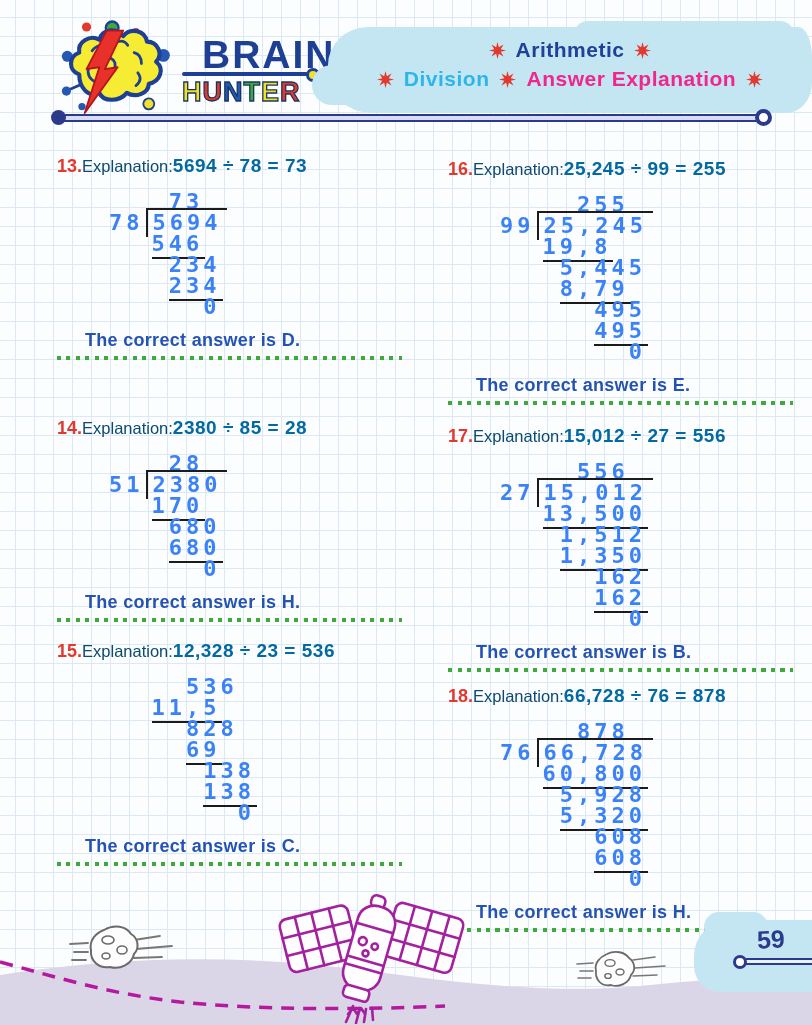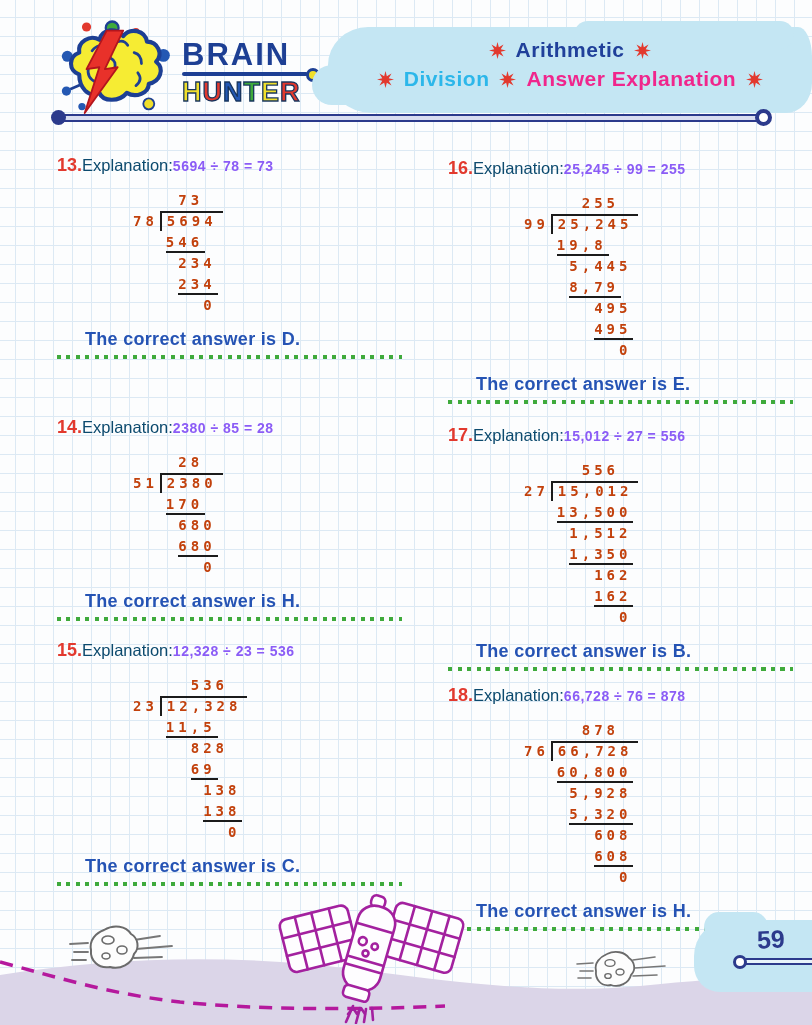--- a/index.html
+++ b/index.html
@@ -10,21 +10,21 @@
     background-image:
       linear-gradient(#dce9f4 1px,transparent 1px),
       linear-gradient(90deg,#dce9f4 1px,transparent 1px);
     background-size:19px 19px;
     background-position:-4px -2px;
   }
   
   .logo{position:absolute;left:52px;top:16px;display:flex;align-items:center;gap:6px;}
   .logo-brain{width:124px;height:108px;}
   .logo-text{display:flex;flex-direction:column;margin-top:6px;}
-  .logo-brain-word{font-size:31px;font-weight:800;color:#1d3f94;letter-spacing:2px;line-height:30px;}
+  .logo-brain-word{font-size:39px;font-weight:800;color:#1d3f94;letter-spacing:2px;line-height:30px;margin-left:20px;}
   .logo-underline{position:relative;height:4px;background:#1d3f94;width:126px;border-radius:2px;margin:2px 0 1px 0;}
   .logo-underline .enddot{position:absolute;right:-12px;top:-4px;width:8px;height:8px;border-radius:50%;
     background:#f0df2b;border:3px solid #1d3f94;}
   .logo-hunter{font-size:27px;font-weight:800;letter-spacing:1px;line-height:30px;
     -webkit-text-stroke:1.3px #16335c;}
   
   .badge{position:absolute;left:328px;top:27px;width:484px;height:86px;background:#c4e6f3;
     border-radius:40px 14px 26px 44px / 38px 30px 30px 40px;}
   .badge::before{content:"";position:absolute;left:-16px;top:38px;width:70px;height:40px;border-radius:22px;background:#c4e6f3;}
   .badge::after{content:"";position:absolute;right:18px;top:-6px;width:220px;height:28px;border-radius:16px;background:#c4e6f3;}
@@ -39,23 +39,23 @@
   
   .rule{position:absolute;left:58px;top:114px;width:700px;height:4px;background:#d9ddf0;
     border-top:2px solid #2c3a8c;border-bottom:2px solid #2c3a8c;}
   .rule .dot-left{position:absolute;left:-7px;top:-6px;width:15px;height:15px;border-radius:50%;background:#2c3a8c;}
   .rule .dot-right{position:absolute;right:-14px;top:-7px;width:9px;height:9px;border-radius:50%;background:#fff;border:4px solid #2c3a8c;}
   
   .problem{position:absolute;width:362px;}
   .phead{display:flex;align-items:baseline;}
   .pnum{color:#e2392e;font-weight:800;font-size:18px;}
   .plabel{font-size:16.5px;color:#0c4a6e;}
-  .peq{font-size:14px;font-weight:bold;color:#8b5cf6;letter-spacing:.5px;white-space:nowrap;}
-  .ld{margin:14px 0 0 76px;font-family:"DejaVu Sans Mono",monospace;font-weight:bold;
-    font-size:14px;line-height:21px;color:#c2410c;letter-spacing:4px;}
+  .peq{font-size:19px;font-weight:bold;color:#0369a1;letter-spacing:.5px;white-space:nowrap;}
+  .ld{margin:14px 0 0 52px;font-family:"DejaVu Sans Mono",monospace;font-weight:bold;
+    font-size:22px;line-height:21px;color:#3b82f6;letter-spacing:4px;}
   .ld-line{white-space:pre;margin-left:8px;}
   .ld-bracket{margin-left:0;}
   .ld-divisor{padding-right:2px;}
   .ld-dividend{border-left:2.5px solid #1b1b1b;border-top:2.5px solid #1b1b1b;padding:0 6px 2px 5px;}
   .u{border-bottom:2.5px solid #1b1b1b;padding:0 2px 1px 0;}
   .answer{margin:13px 0 0 28px;color:#2553b4;font-weight:bold;font-size:18px;letter-spacing:.3px;}
   .dots{margin-top:5px;width:345px;height:4px;
     background:repeating-linear-gradient(90deg,#3faa3c 0 4px,transparent 4px 9.5px);}
   
   .hill-svg{position:absolute;left:0;top:942px;width:812px;height:83px;}
@@ -184,21 +184,20 @@
   </div>
 
   <div class="problem" style="left: 57px; top: 640px;">
     <div class="phead">
       <span class="pnum">15.</span>
       <span class="plabel">Explanation:</span>
       <span class="peq">12,328 ÷ 23 = 536</span>
     </div>
     <div class="ld">
       <div class="ld-line ld-quot"><span class="ld-pre">    </span><span class="ld-txt">536</span></div>
-      <div class="ld-line ld-bracket"><span class="ld-divisor">23</span><span class="ld-dividend">12,328</span></div>
       <div class="ld-steps">
           <div class="ld-line"><span class="ld-pre">  </span><span class="ld-txt u">11,5</span></div>
           <div class="ld-line"><span class="ld-pre">    </span><span class="ld-txt">828</span></div>
           <div class="ld-line"><span class="ld-pre">    </span><span class="ld-txt u">69</span></div>
           <div class="ld-line"><span class="ld-pre">     </span><span class="ld-txt">138</span></div>
           <div class="ld-line"><span class="ld-pre">     </span><span class="ld-txt u">138</span></div>
           <div class="ld-line"><span class="ld-pre">       </span><span class="ld-txt">0</span></div>
         </div>
     </div>
     <div class="answer">The correct answer is C.</div>

